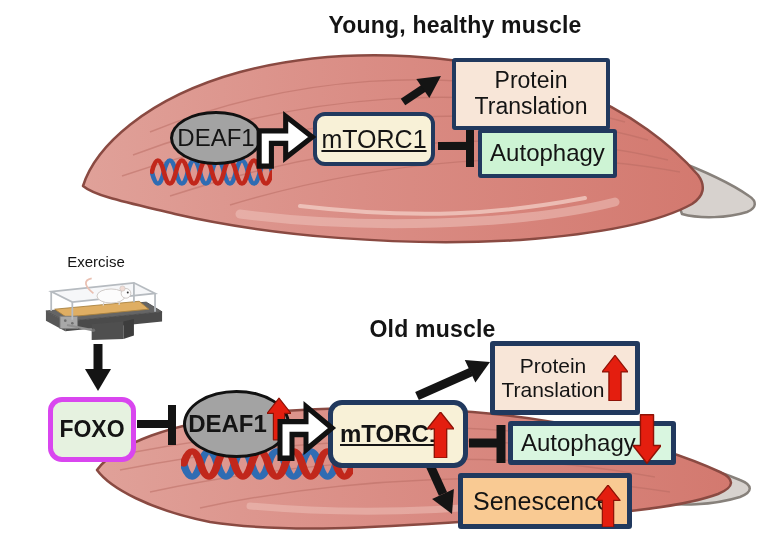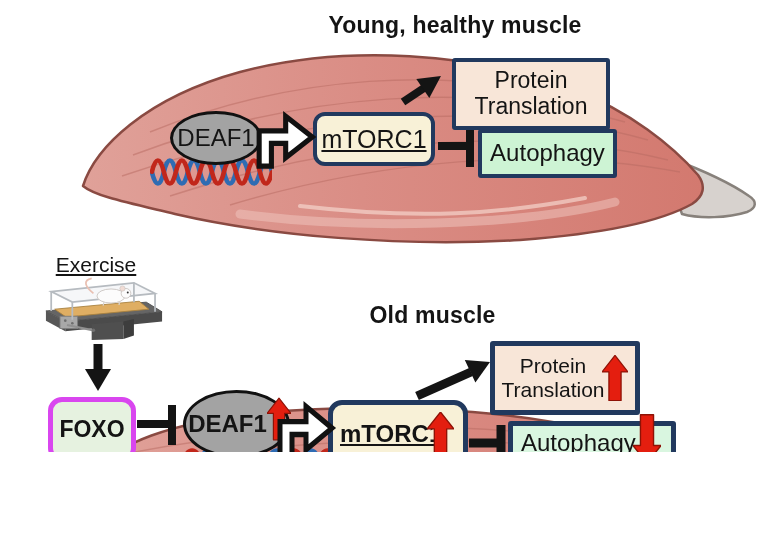--- a/index.html
+++ b/index.html
@@ -1,17 +1,17 @@
 <!DOCTYPE html>
 <html><head>
 <meta charset="utf-8">
 <style>
   html,body{margin:0;padding:0;background:#fff;}
   #canvas{
-    position:relative;width:768px;height:452px;background:#ffffff;overflow:hidden;
+    position:relative;width:768px;height:550px;background:#ffffff;overflow:hidden;
     font-family:"Liberation Sans", sans-serif;color:#141414;
   }
   .abs{position:absolute;}
   .title{font-weight:bold;font-size:23px;text-align:center;letter-spacing:.2px;}
   .node{
     position:absolute;display:flex;align-items:center;justify-content:center;
     box-sizing:border-box;text-align:center;line-height:1.12;
   }
   .navy4{border:4px solid #21395e;}
   .navy5{border:5px solid #21395e;}
@@ -112,22 +112,22 @@
       </g>
 
       <g>
         <line x1="429" y1="463" x2="443" y2="494" stroke-width="9"></line>
         <polygon points="452,514 432.1,498.9 453.9,489.1" stroke="none"></polygon>
       </g>
     </g>
   </svg>
 
   <div class="abs title" style="left:280px;top:12px;width:350px;z-index:6;">Young, healthy muscle</div>
-  <div class="abs title" style="left:340px;top:302px;width:185px;z-index:6;">Old muscle</div>
-  <div class="abs" style="left:40px;top:253px;width:112px;text-align:center;font-size:21px;z-index:6;text-decoration:underline;">Exercise</div>
+  <div class="abs title" style="left:340px;top:316px;width:185px;z-index:6;">Old muscle</div>
+  <div class="abs" style="left:40px;top:253px;width:112px;text-align:center;font-size:15px;z-index:6;">Exercise</div>
 
   <svg class="abs" style="left:42px;top:274px;z-index:6;" width="124" height="66" viewBox="0 0 140 75">
     <polygon points="4,42 118,32 136,43 26,54" fill="#656565" stroke="#4a4a4a" stroke-width="1"></polygon>
     <polygon points="14,40 110,31 121,40 27,49" fill="#dfae63" stroke="#a8813d" stroke-width="1"></polygon>
     <polygon points="26,54 136,43 136,54 26,65" fill="#4b4b4b"></polygon>
     <polygon points="4,42 26,54 26,65 4,53" fill="#575757"></polygon>
     <polygon points="56,57 92,54 92,74 56,75" fill="#4f4f4f"></polygon>
     <polygon points="92,54 104,51 104,70 92,74" fill="#3d3d3d"></polygon>
     <rect x="20" y="48" width="20" height="14" fill="#a8a8a8" stroke="#7c7c7c"></rect>
     <circle cx="26" cy="53" r="1.5" fill="#6e6e6e"></circle>

